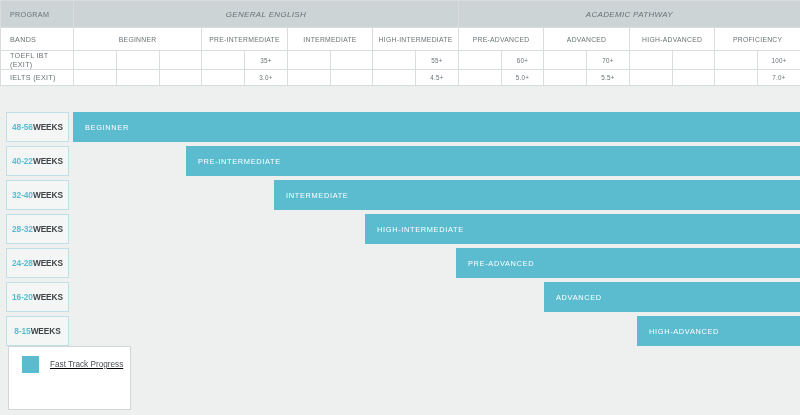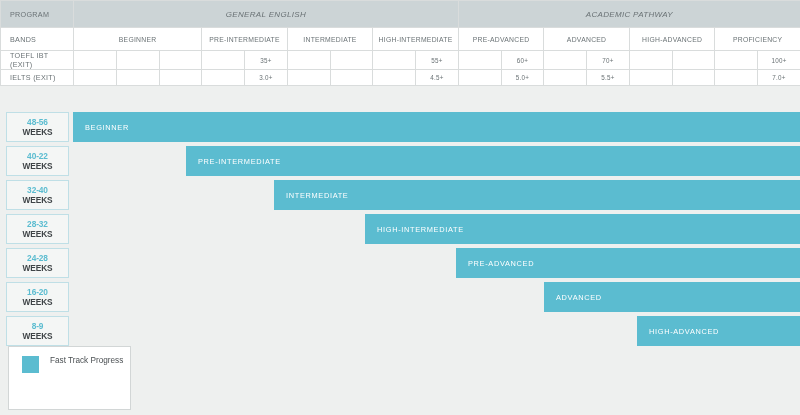--- a/index.html
+++ b/index.html
@@ -100,21 +100,20 @@
     background: #f4f6f5;
     border: 1px solid #bfdfe6;
     display: flex;
     align-items: center;
     justify-content: center;
     font-size: 8.3px;
     font-weight: bold;
     letter-spacing: -0.01em;
     color: #3f4447;
     white-space: nowrap;
-    flex-direction: column;
   }
   .week-chip .wk-num { color: #5bbcd0; }
 
   .bars {
     position: absolute;
     left: 0;
     top: 4px;
     width: 800px;
     height: 240px;
   }
@@ -139,21 +138,23 @@
     top: 238px;
     width: 123px;
     height: 64px;
     box-sizing: border-box;
     background: #ffffff;
     border: 1px solid #d2d6d6;
     padding: 9px 0 0 13px;
   }
   .legend-row {
     display: flex;
+    align-items: center;
     margin-bottom: 9px;
+    text-decoration: underline;
   }
   .legend-swatch {
     width: 17px;
     height: 17px;
     flex: 0 0 auto;
   }
   .sw-fast { background: #5bbcd0; }
   .sw-normal { background: #3d3d3d; }
   .legend-label {
     margin-left: 11px;
@@ -269,21 +270,21 @@
         </div>
         <div class="week-chip">
           <span class="wk-num">24-28</span>
           <span> WEEKS</span>
         </div>
         <div class="week-chip">
           <span class="wk-num">16-20</span>
           <span> WEEKS</span>
         </div>
         <div class="week-chip">
-          <span class="wk-num">8-9</span>
+          <span class="wk-num">8-15</span>
           <span> WEEKS</span>
         </div>
       </div>
 
     <div class="bars" id="bars">
         <div class="bar" style="left: 73px; width: 727px; top: 0px; background: rgb(91, 188, 208);">
           <span>BEGINNER</span>
         </div>
         <div class="bar" style="left: 186px; width: 614px; top: 34px; background: rgb(91, 188, 208);">
           <span>PRE-INTERMEDIATE</span>

